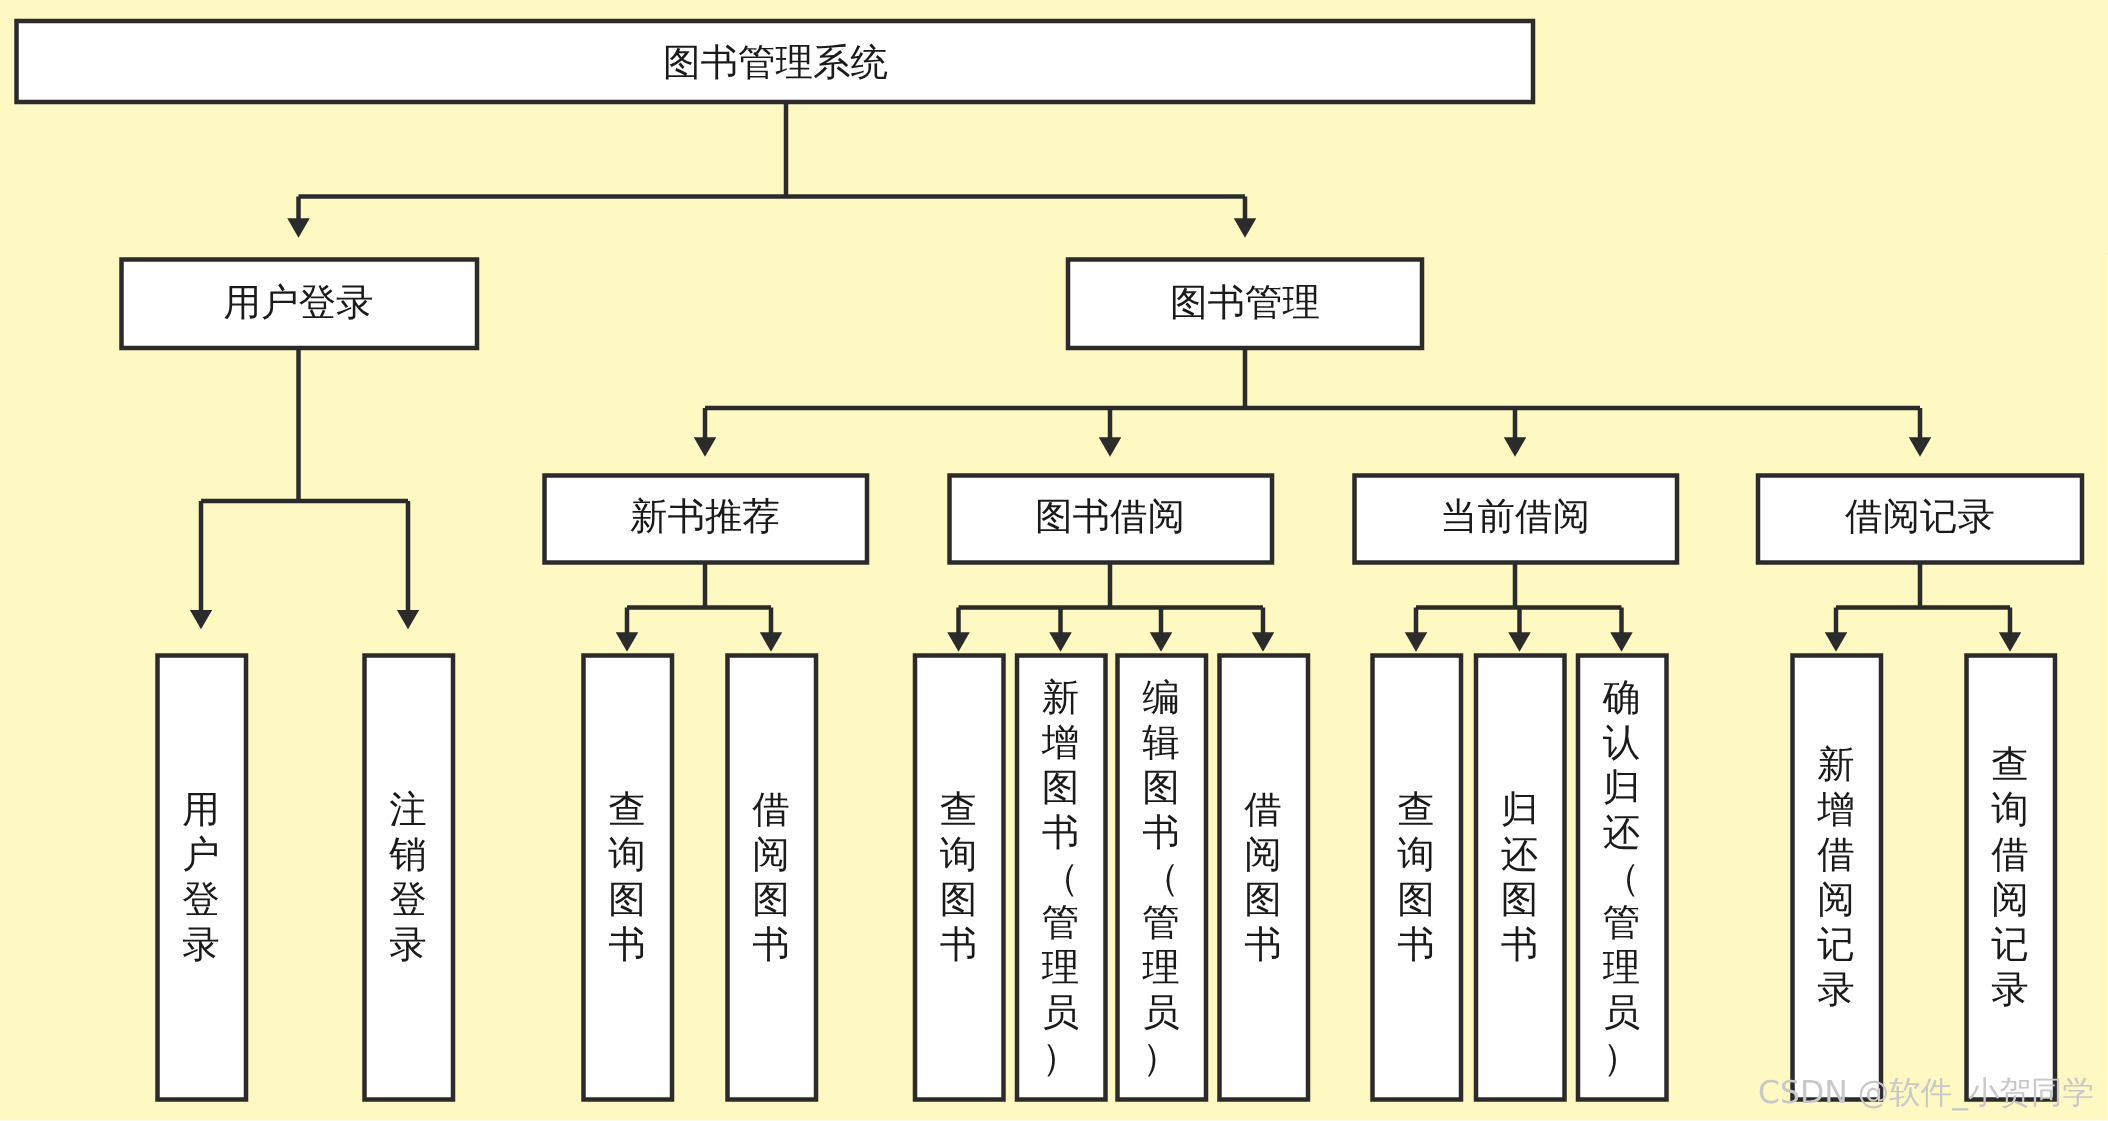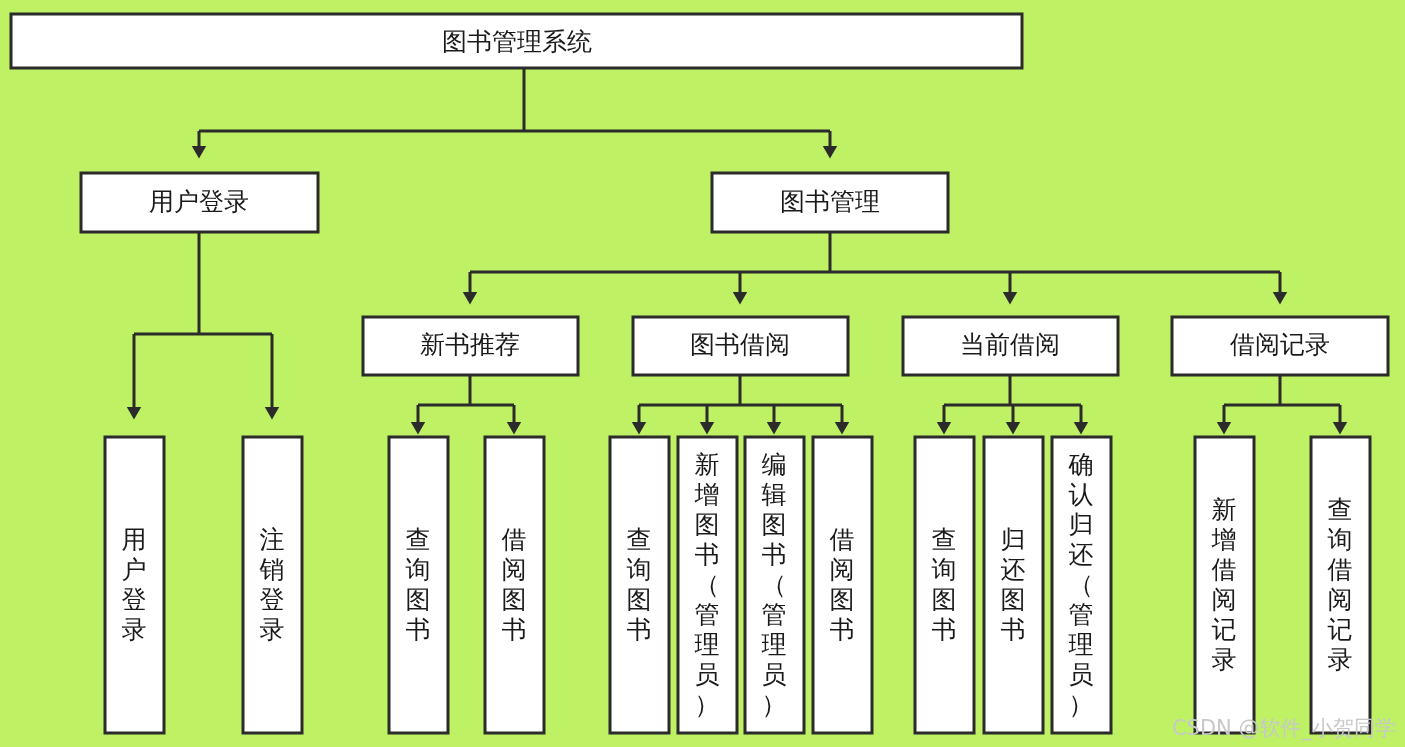--- a/index.html
+++ b/index.html
@@ -10,21 +10,21 @@
   body {
     width: 1405px;
     height: 747px;
     font-family: "Liberation Sans", "DejaVu Sans", sans-serif;
     overflow: hidden;
   }
   #diagram-root {
     position: relative;
     width: 1405px;
     height: 747px;
-    background: #bef264;
+    background: #fef9c3;
   }
   svg.diagram-canvas {
     position: absolute;
     top: 0;
     left: 0;
     width: 1405px;
     height: 747px;
     display: block;
   }
   .node-box {

